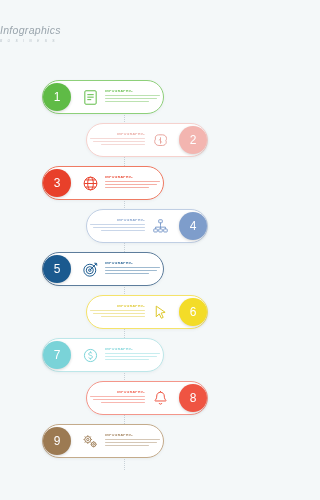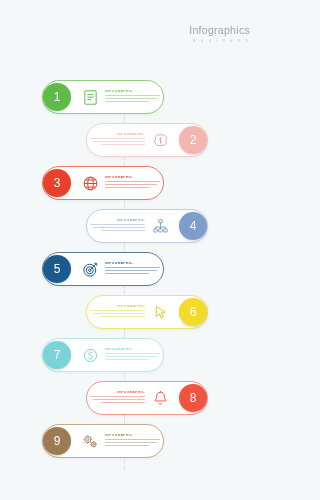--- a/index.html
+++ b/index.html
@@ -15,21 +15,22 @@
     font-family: "Liberation Sans", sans-serif;
     position: relative;
   }
 
   
   #header {
     position: absolute;
     top: 24px;
     left: 0;
     width: 250px;
-    text-align: right;
+    text-align: left;
+    font-style: italic;
   }
 
   #title {
     font-size: 10.5px;
     font-weight: 400;
     letter-spacing: 0.3px;
     color: #9aa5ad;
   }
 
   #subtitle {

